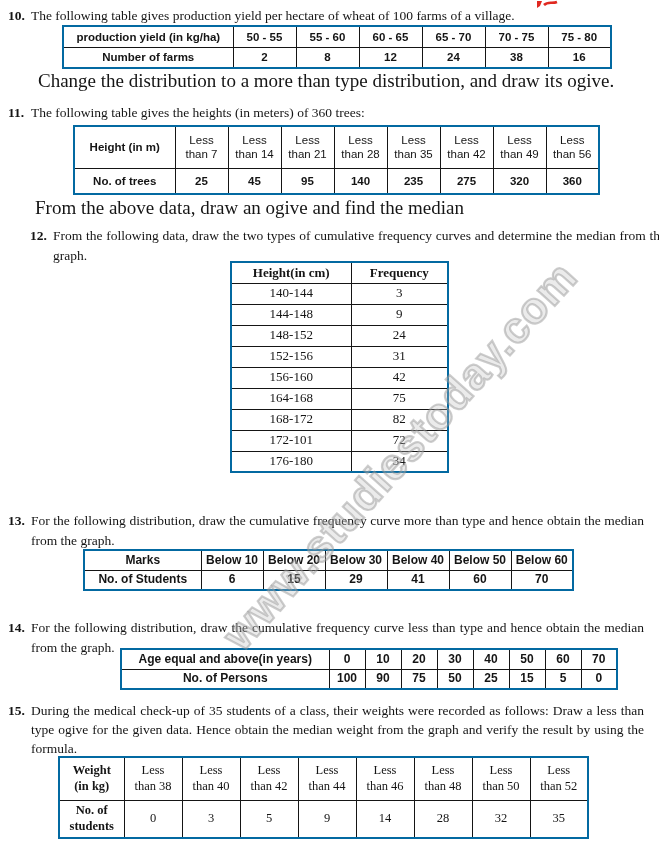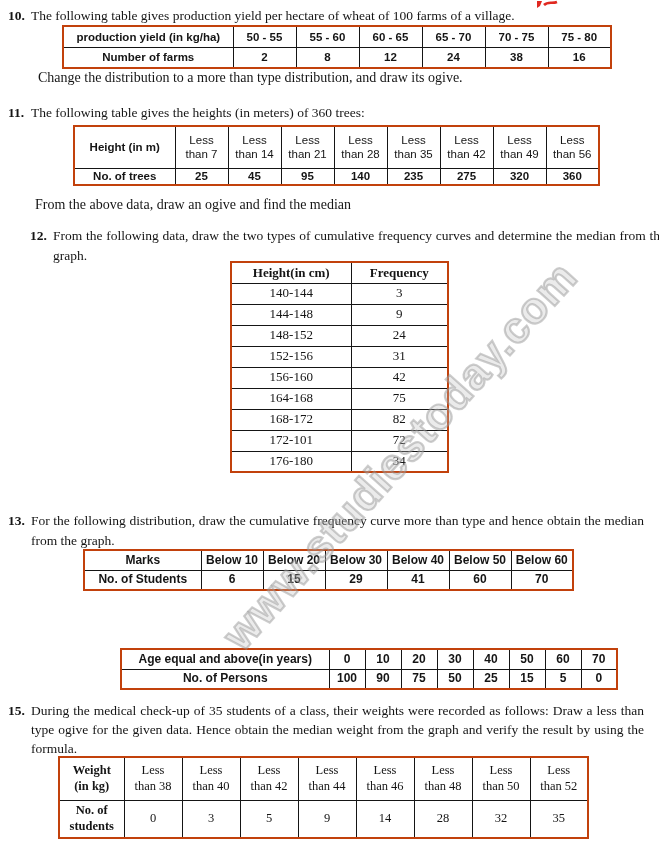--- a/index.html
+++ b/index.html
@@ -2,32 +2,32 @@
 <html><head>
 <meta charset="utf-8">
 <style>
   html,body{margin:0;padding:0;background:#ffffff;}
   .page{position:relative;width:659px;height:843px;background:#ffffff;overflow:hidden;
         font-family:"Liberation Serif",serif;color:#151515;}
   
   .q{position:absolute;left:8px;width:636px;padding-left:23px;box-sizing:border-box;
      font-size:13.5px;line-height:20px;text-align:justify;}
   .qnum{position:absolute;left:0;top:0;font-weight:700;}
-  .fline{position:absolute;font-size:14px;white-space:nowrap;}
+  .fline{position:absolute;font-size:19px;white-space:nowrap;}
   
-  table{position:absolute;border-collapse:collapse;table-layout:fixed;border:2px solid #c2410c;}
+  table{position:absolute;border-collapse:collapse;table-layout:fixed;border:2px solid #0369a1;}
   td{border:1.5px solid #151515;text-align:center;vertical-align:middle;padding:0 1px;
      white-space:pre-line;overflow:hidden;line-height:1.25;}
   .sans td{font-family:"Liberation Sans",sans-serif;}
   .serif td{font-family:"Liberation Serif",serif;}
   .bold td{font-weight:700;}
   #t10{left:62px;top:25px;font-size:11.5px;}
   #t10 tr{height:21px;}
   #t11{left:73px;top:125px;font-size:11.5px;}
-  #t11 tr.hr{height:42px;padding-left:39px;} #t11 tr.dr{height:17px;}
+  #t11 tr.hr{height:42px;padding-left:39px;} #t11 tr.dr{height:26px;}
   #t11 td.rowhead{font-weight:700;}
   #t11 tr.dr td{font-weight:700;}
   #t12{left:230px;top:261px;font-size:13px;}
   #t12 tr{height:21px;}
   #t12 tr.hr td{font-weight:700;}
   #t13{left:83px;top:549px;font-size:12px;padding-left:24px;}
   #t13 tr{height:20px;}
   #t14{left:72px;top:648px;font-size:12px;margin-left:48px;}
   #t14 tr{height:20px;}
   #t15{left:58px;top:756px;font-size:12.5px;line-height:1.2;}
@@ -224,20 +224,24 @@
       <td>6</td>
       <td>15</td>
       <td>29</td>
       <td>41</td>
       <td>60</td>
       <td>70</td>
     </tr>
   </tbody>
     </table>
 
+  <div class="q" id="q14" style="top:618px;">
+    <span class="qnum">14.</span>
+    <span>For the following distribution, draw the cumulative frequency curve less than type and hence obtain the median from the graph.</span>
+  </div>
   <table id="t14" class="sans bold">
     <colgroup>
         <col style="width:208px">
         <col style="width:36px">
         <col style="width:36px">
         <col style="width:36px">
         <col style="width:36px">
         <col style="width:36px">
         <col style="width:36px">
         <col style="width:36px">

